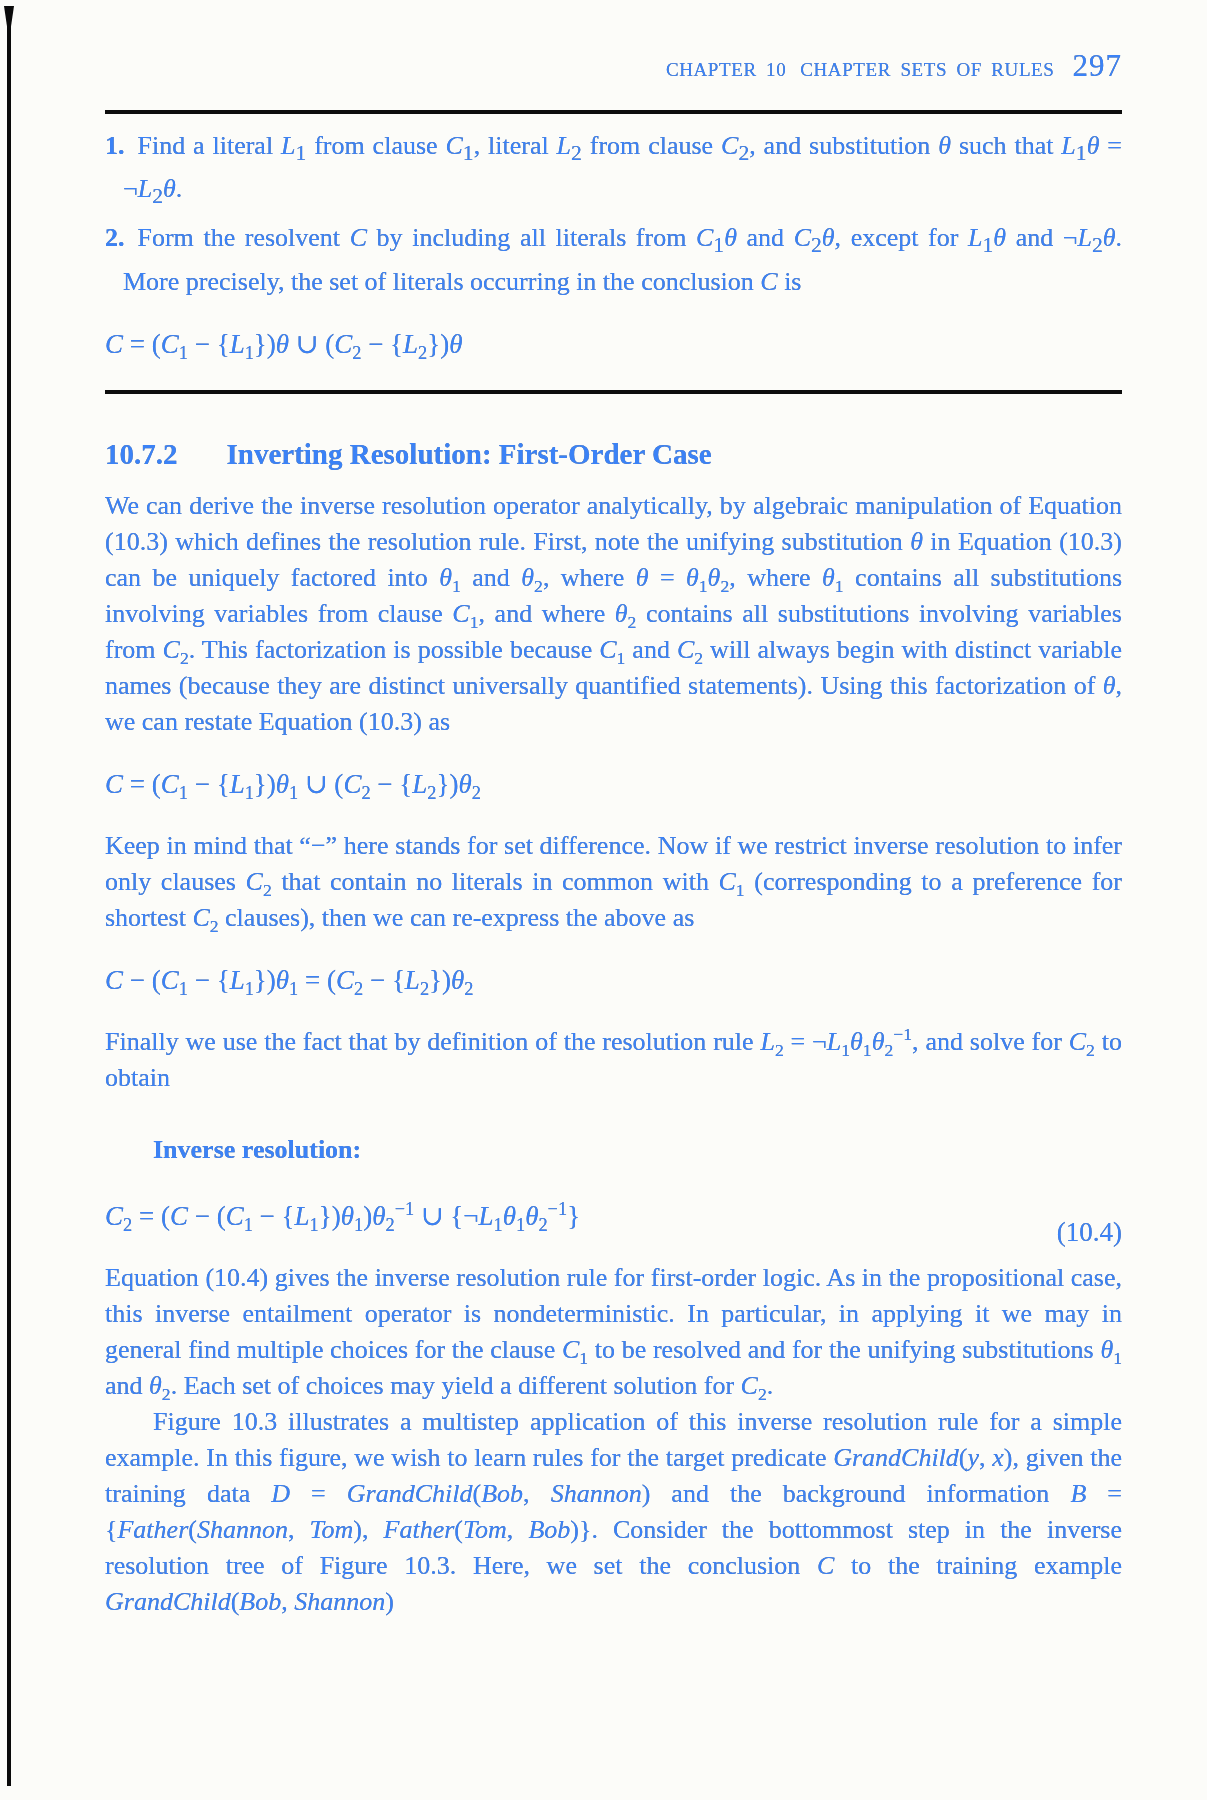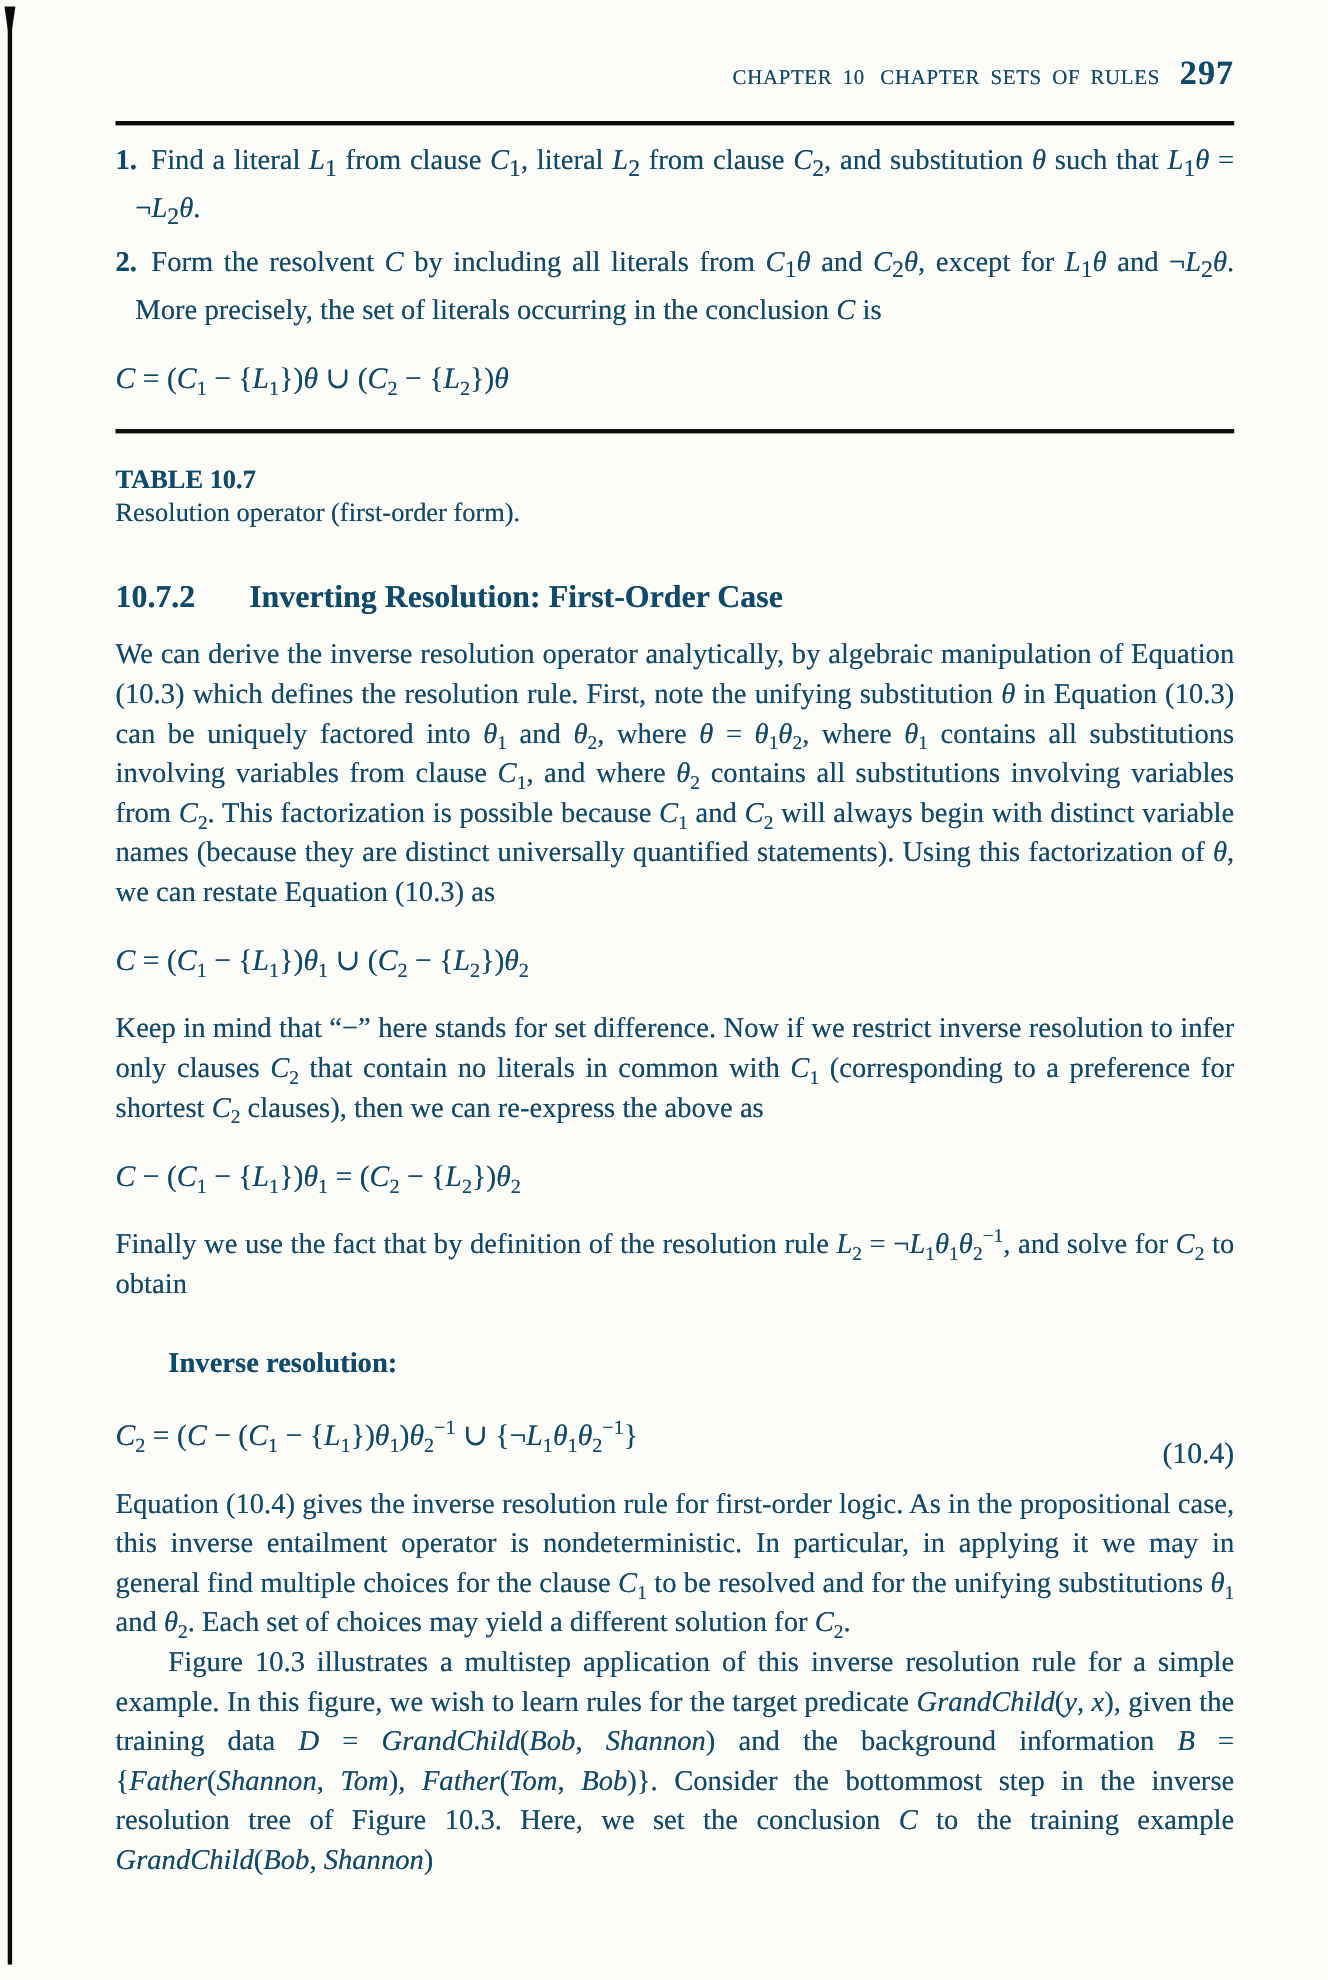--- a/index.html
+++ b/index.html
@@ -7,21 +7,21 @@
     padding: 0;
     background: #e8e8e6;
   }
   .page {
     position: relative;
     width: 1207px;
     height: 1800px;
     background: #fcfcf9;
     overflow: hidden;
     font-family: "Liberation Serif", "DejaVu Serif", serif;
-    color: #0c4a6e;
+    color: #3b82f6;
     text-shadow: 0 0 0.4px rgba(10,10,10,0.55);
   }
   
   .scan-line {
     position: absolute;
     left: 7px;
     top: 8px;
     width: 4px;
     height: 1778px;
     background: #0b0b0b;
@@ -52,21 +52,21 @@
   }
   .running-chapter, .running-title {
     font-size: 19px;
     letter-spacing: 0.6px;
     word-spacing: 4px;
     white-space: nowrap;
   }
   .running-chapter { margin-right: 14px; }
   .running-pagenum {
     font-size: 31px;
-    font-weight: bold;
+    font-weight: normal;
     margin-left: 18px;
     letter-spacing: 1px;
   }
   .rule {
     border: none;
     border-top: 4px solid #0d0d0d;
     margin: 0;
   }
   .rule-top { margin-top: 26px; }
   .rule-bottom { margin-top: 26px; }
@@ -159,24 +159,20 @@
 
       <div class="tbl-list">
         <div class="tbl-item"><span class="num">1.</span><span>Find a literal <i>L</i><sub>1</sub> from clause <i>C</i><sub>1</sub>, literal <i>L</i><sub>2</sub> from clause <i>C</i><sub>2</sub>, and substitution <i>θ</i> such that <i>L</i><sub>1</sub><i>θ</i> = ¬<i>L</i><sub>2</sub><i>θ</i>.</span></div>
         <div class="tbl-item"><span class="num">2.</span><span>Form the resolvent <i>C</i> by including all literals from <i>C</i><sub>1</sub><i>θ</i> and <i>C</i><sub>2</sub><i>θ</i>, except for <i>L</i><sub>1</sub><i>θ</i> and ¬<i>L</i><sub>2</sub><i>θ</i>. More precisely, the set of literals occurring in the conclusion <i>C</i> is</span></div>
       </div>
 
       <div class="equation"><i>C</i> = (<i>C</i><sub>1</sub> − {<i>L</i><sub>1</sub>})<i>θ</i> ∪ (<i>C</i><sub>2</sub> − {<i>L</i><sub>2</sub>})<i>θ</i></div>
 
       <hr class="rule rule-bottom">
 
-      <div class="tbl-caption">
-        <div class="tbl-caption-label">TABLE 10.7</div>
-        <div class="tbl-caption-text">Resolution operator (first-order form).</div>
-      </div>
     </section>
 
     <h2 class="section-heading">
       <span class="section-number">10.7.2</span>
       <span>Inverting Resolution: First-Order Case</span>
     </h2>
 
     <p class="body-text p-first">We can derive the inverse resolution operator analytically, by algebraic manipulation of Equation (10.3) which defines the resolution rule. First, note the unifying substitution <i>θ</i> in Equation (10.3) can be uniquely factored into <i>θ</i><sub>1</sub> and <i>θ</i><sub>2</sub>, where <i>θ</i> = <i>θ</i><sub>1</sub><i>θ</i><sub>2</sub>, where <i>θ</i><sub>1</sub> contains all substitutions involving variables from clause <i>C</i><sub>1</sub>, and where <i>θ</i><sub>2</sub> contains all substitutions involving variables from <i>C</i><sub>2</sub>. This factorization is possible because <i>C</i><sub>1</sub> and <i>C</i><sub>2</sub> will always begin with distinct variable names (because they are distinct universally quantified statements). Using this factorization of <i>θ</i>, we can restate Equation (10.3) as</p>
 
     <div class="equation"><i>C</i> = (<i>C</i><sub>1</sub> − {<i>L</i><sub>1</sub>})<i>θ</i><sub>1</sub> ∪ (<i>C</i><sub>2</sub> − {<i>L</i><sub>2</sub>})<i>θ</i><sub>2</sub></div>

